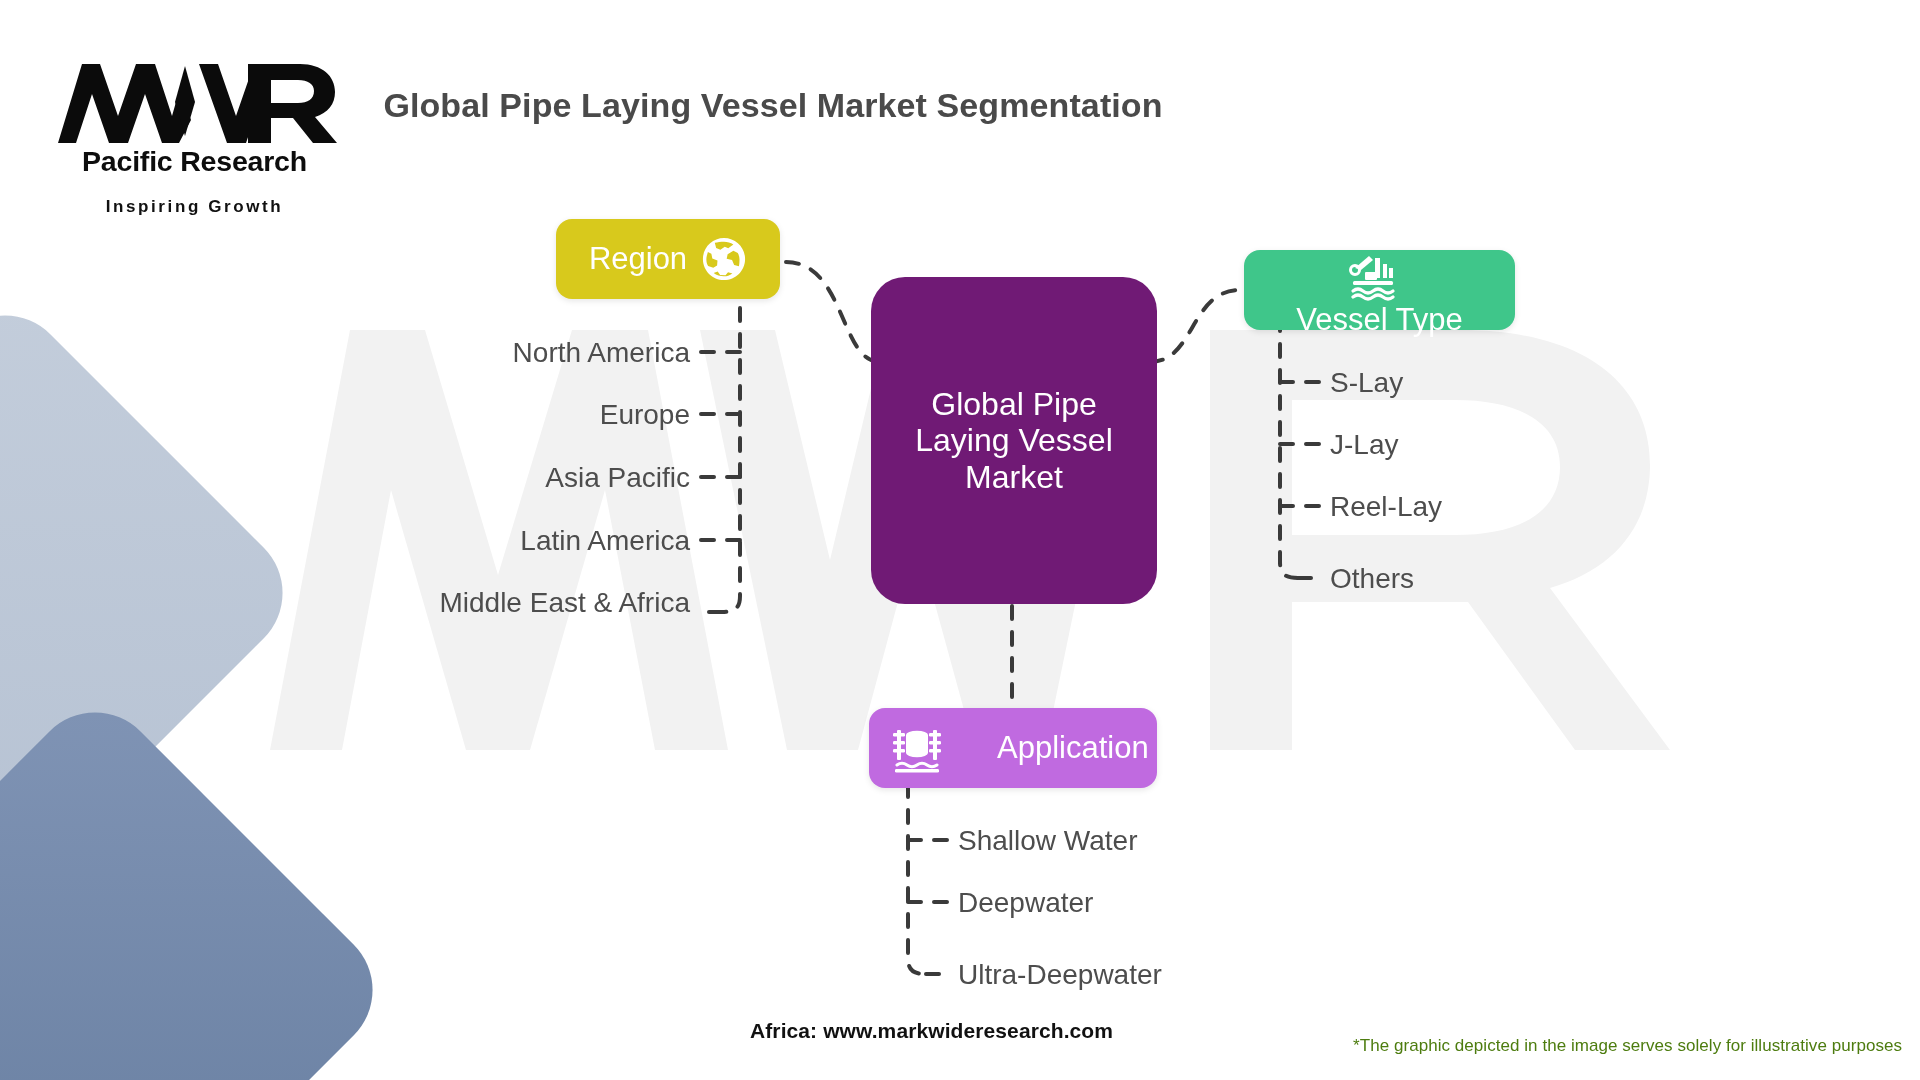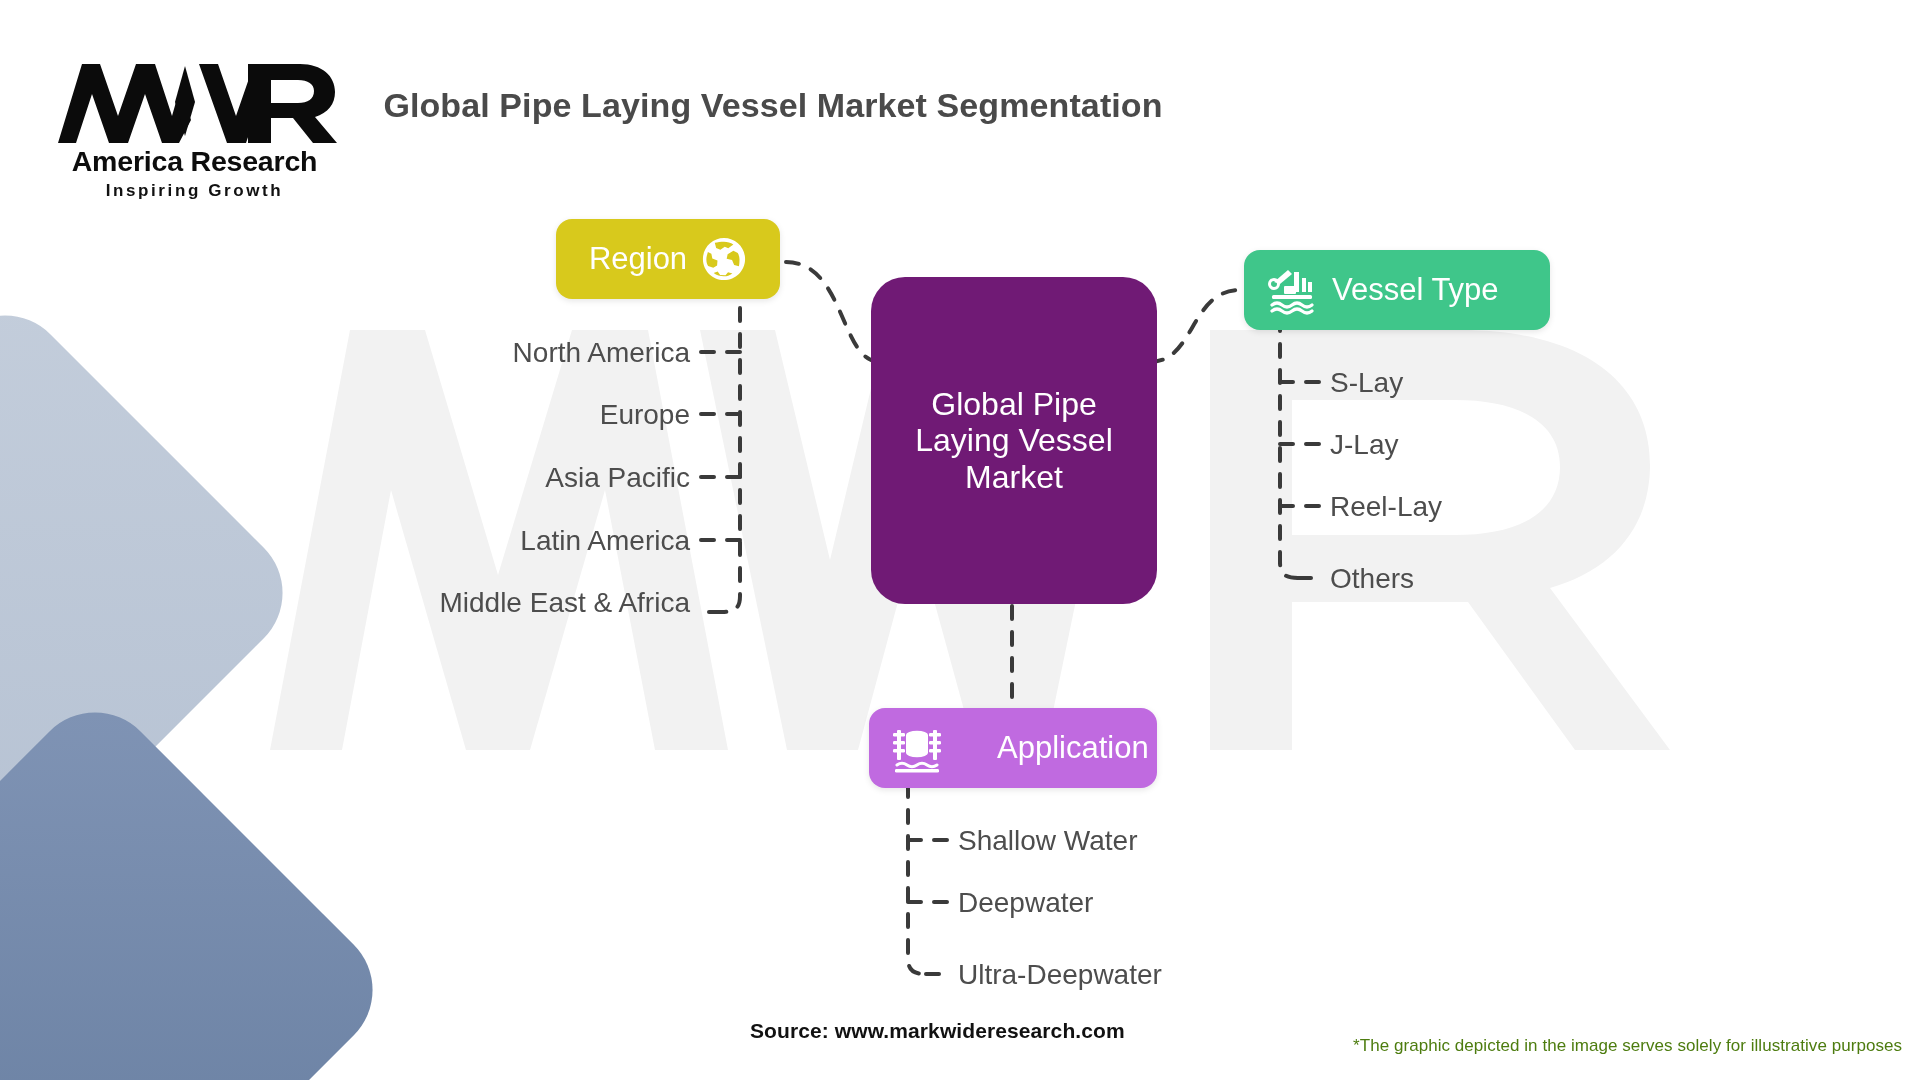--- a/index.html
+++ b/index.html
@@ -40,21 +40,21 @@
   
   .logo-block { position: absolute; left: 52px; top: 58px; z-index: 5; width: 300px; }
   .logo-mark { width: 285px; height: 85px; display: block; }
   .logo-name {
     font-size: 28.5px; font-weight: bold; color: #0d0d0d;
     letter-spacing: -0.2px; text-align: center; margin-top: 2px;
     width: 285px;
   }
   .logo-tag {
     font-size: 17px; font-weight: bold; color: #111;
-    letter-spacing: 2.6px; text-align: center; margin-top: 3px;
+    letter-spacing: 2.6px; text-align: center; margin-top: 19px;
     width: 285px;
   }
 
   
   .title {
     position: absolute; z-index: 5;
     left: 0; top: 86px; width: 1530px;
     text-align: center;
     font-size: 34px; font-weight: bold; color: #4a4a4a;
     letter-spacing: 0.1px;
@@ -91,22 +91,23 @@
   .badge-icon { display: flex; align-items: center; justify-content: center; }
 
   #badge-region {
     left: 556px; top: 219px; width: 224px; height: 80px;
     background: #d8c91c;
     justify-content: center;
   }
   #badge-region .badge-label { margin-right: 14px; }
 
   #badge-vessel {
-    left: 1244px; top: 250px; width: 306px; height: 80px;
+    left: 1244px; top: 250px; width: 271px; height: 80px;
     background: #3fc68a;
+    flex-direction: column;
   }
   #badge-vessel .badge-icon { margin-right: 14px; }
 
   #badge-application {
     left: 869px; top: 708px; width: 288px; height: 80px;
     background: #c06ae0;
     gap: 40px;
   }
   #badge-application .badge-icon { margin-right: 14px; }
 
@@ -153,21 +154,21 @@
 
   <div class="logo-block">
     <svg class="logo-mark" viewBox="0 0 285 85">
       <g fill="#0b0b0b">
         <path d="M6 85 L30 6 L48 6 L66 58 L84 6 L103 6 L120 58 L128 30 L139 62 L127 85 L110 85 L93 36 L76 85 L57 85 L40 36 L24 85 Z"></path>
         <path d="M133 8 L143 44 L133 78 L123 44 Z"></path>
         <path d="M147 6 L166 6 L184 58 L202 6 L221 6 L194 85 L175 85 Z"></path>
         <path d="M196 6 L248 6 C270 6 283 18 283 34 C283 46 276 55 263 59 L285 85 L261 85 L241 60 L219 60 L219 85 L196 85 Z M219 22 L219 45 L246 45 C256 45 262 41 262 33 C262 26 256 22 246 22 Z"></path>
       </g>
     </svg>
-    <div class="logo-name">America Research</div>
+    <div class="logo-name">Pacific Research</div>
     <div class="logo-tag">Inspiring Growth</div>
   </div>
 
   <div class="title">
     <span class="title-inner">Global Pipe Laying Vessel Market Segmentation</span>
   </div>
 
   <svg class="connectors" width="1920" height="1080">
     <g fill="none" stroke="#3a3a3a" stroke-width="4" stroke-linecap="round" stroke-dasharray="13 13">
 
@@ -263,16 +264,16 @@
 
   <div class="leaf" style="left:1330px; top:369px;">S-Lay</div>
   <div class="leaf" style="left:1330px; top:431px;">J-Lay</div>
   <div class="leaf" style="left:1330px; top:493px;">Reel-Lay</div>
   <div class="leaf" style="left:1330px; top:565px;">Others</div>
 
   <div class="leaf" style="left:958px; top:827px;">Shallow Water</div>
   <div class="leaf" style="left:958px; top:889px;">Deepwater</div>
   <div class="leaf" style="left:958px; top:961px;">Ultra-Deepwater</div>
 
-  <div class="source">Source: www.markwideresearch.com</div>
+  <div class="source">Africa: www.markwideresearch.com</div>
   <div class="disclaimer">*The graphic depicted in the image serves solely for illustrative purposes</div>
 
 </div>
 
 </body></html>

